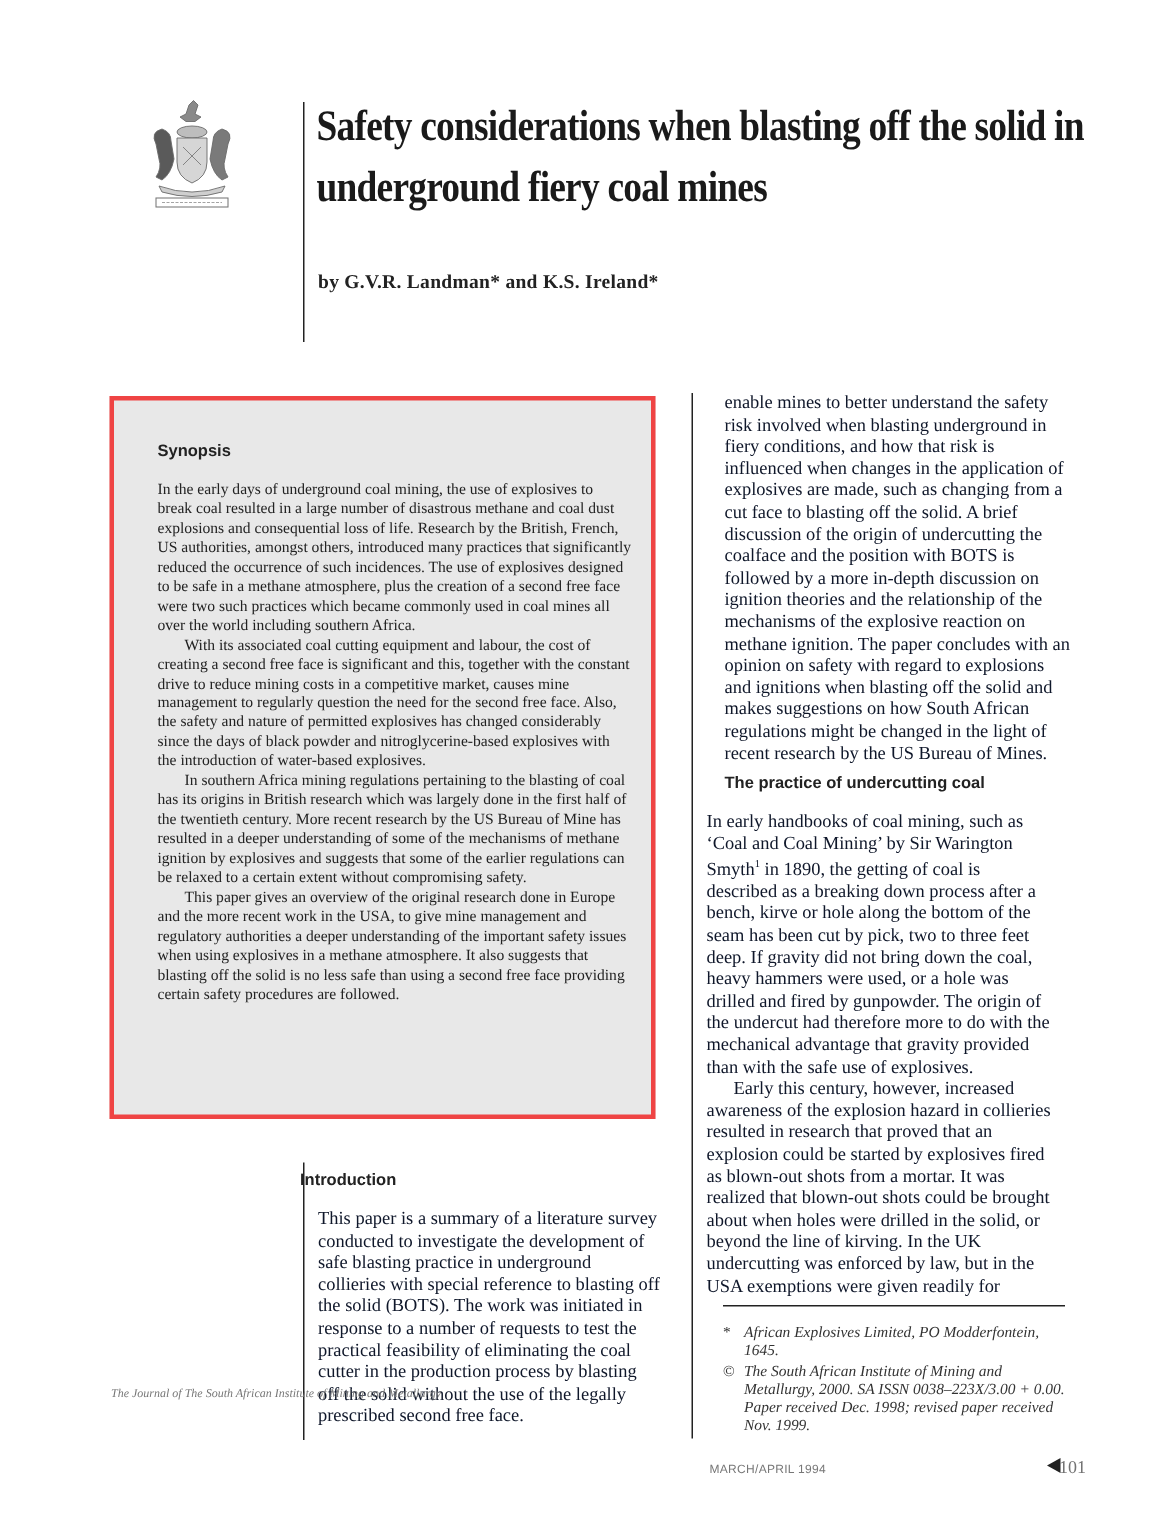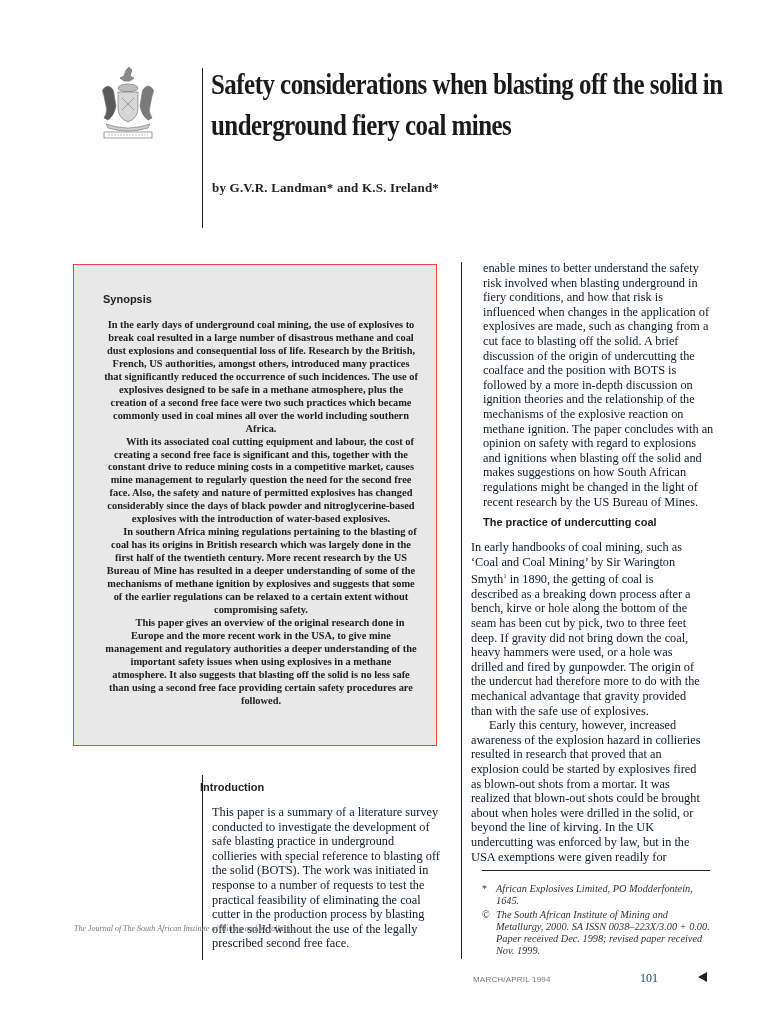--- a/index.html
+++ b/index.html
@@ -20,30 +20,30 @@
       width: 600px; color: #1a1a1a; margin: 0;
     }
     .byline {
       position: absolute; left: 212px; top: 180px;
       font-family: "Liberation Serif", serif; font-weight: bold;
       font-size: 13px; letter-spacing: 0.2px; color: #222;
     }
 
     .synopsis-box {
       position: absolute; left: 73px; top: 264px; width: 364px; height: 482px;
-      background: #e8e8e8; border: 1px solid #ef4444; box-sizing: border-box;
+      background: #e8e8e8; border: 3px solid #ef4444; box-sizing: border-box;
     }
     .synopsis-heading {
       position: absolute; left: 29px; top: 28px;
       font-family: "Liberation Sans", sans-serif; font-weight: bold; font-size: 11px; color: #222;
     }
     .synopsis-body {
       position: absolute; left: 29px; top: 54px; width: 316px;
-      font-family: "Liberation Serif", serif; font-weight: bold;
-      font-size: 10.4px; line-height: 12.95px; color: #222; text-align: center;
+      font-family: "Liberation Serif", serif; font-weight: normal;
+      font-size: 10.4px; line-height: 12.95px; color: #222;
     }
     .synopsis-body p { margin: 0; }
     .synopsis-body p + p { text-indent: 18px; }
 
     .col-heading {
       font-family: "Liberation Sans", sans-serif; font-weight: bold; font-size: 11px; color: #222;
       position: absolute;
     }
     .body-text {
       position: absolute; font-family: "Liberation Serif", serif;
@@ -70,22 +70,22 @@
 
     .footer-journal {
       position: absolute; left: 74px; top: 924px;
       font-family: Liberation Serif, serif; font-style: italic; font-size: 8px; color: #777;
     }
     .footer-date {
       position: absolute; left: 473px; top: 975px;
       font-family: "Liberation Sans", sans-serif; font-size: 8px; color: #777; letter-spacing: 0.2px;
     }
     .footer-page {
-      position: absolute; left: 640px; top: 971px;
-      font-family: "Liberation Serif", serif; font-size: 12px; color: #0c4a6e; text-align: center;
+      position: absolute; left: 706px; top: 971px;
+      font-family: "Liberation Serif", serif; font-size: 12px; color: #737373; text-align: center;
     }
     .footer-arrow {
       position: absolute; left: 698px; top: 972px; width: 0; height: 0;
       border-top: 5px solid transparent; border-bottom: 5px solid transparent; border-right: 9px solid #222;
     }
   </style>
 </head>
 <body>
 
 <div class="crest">

